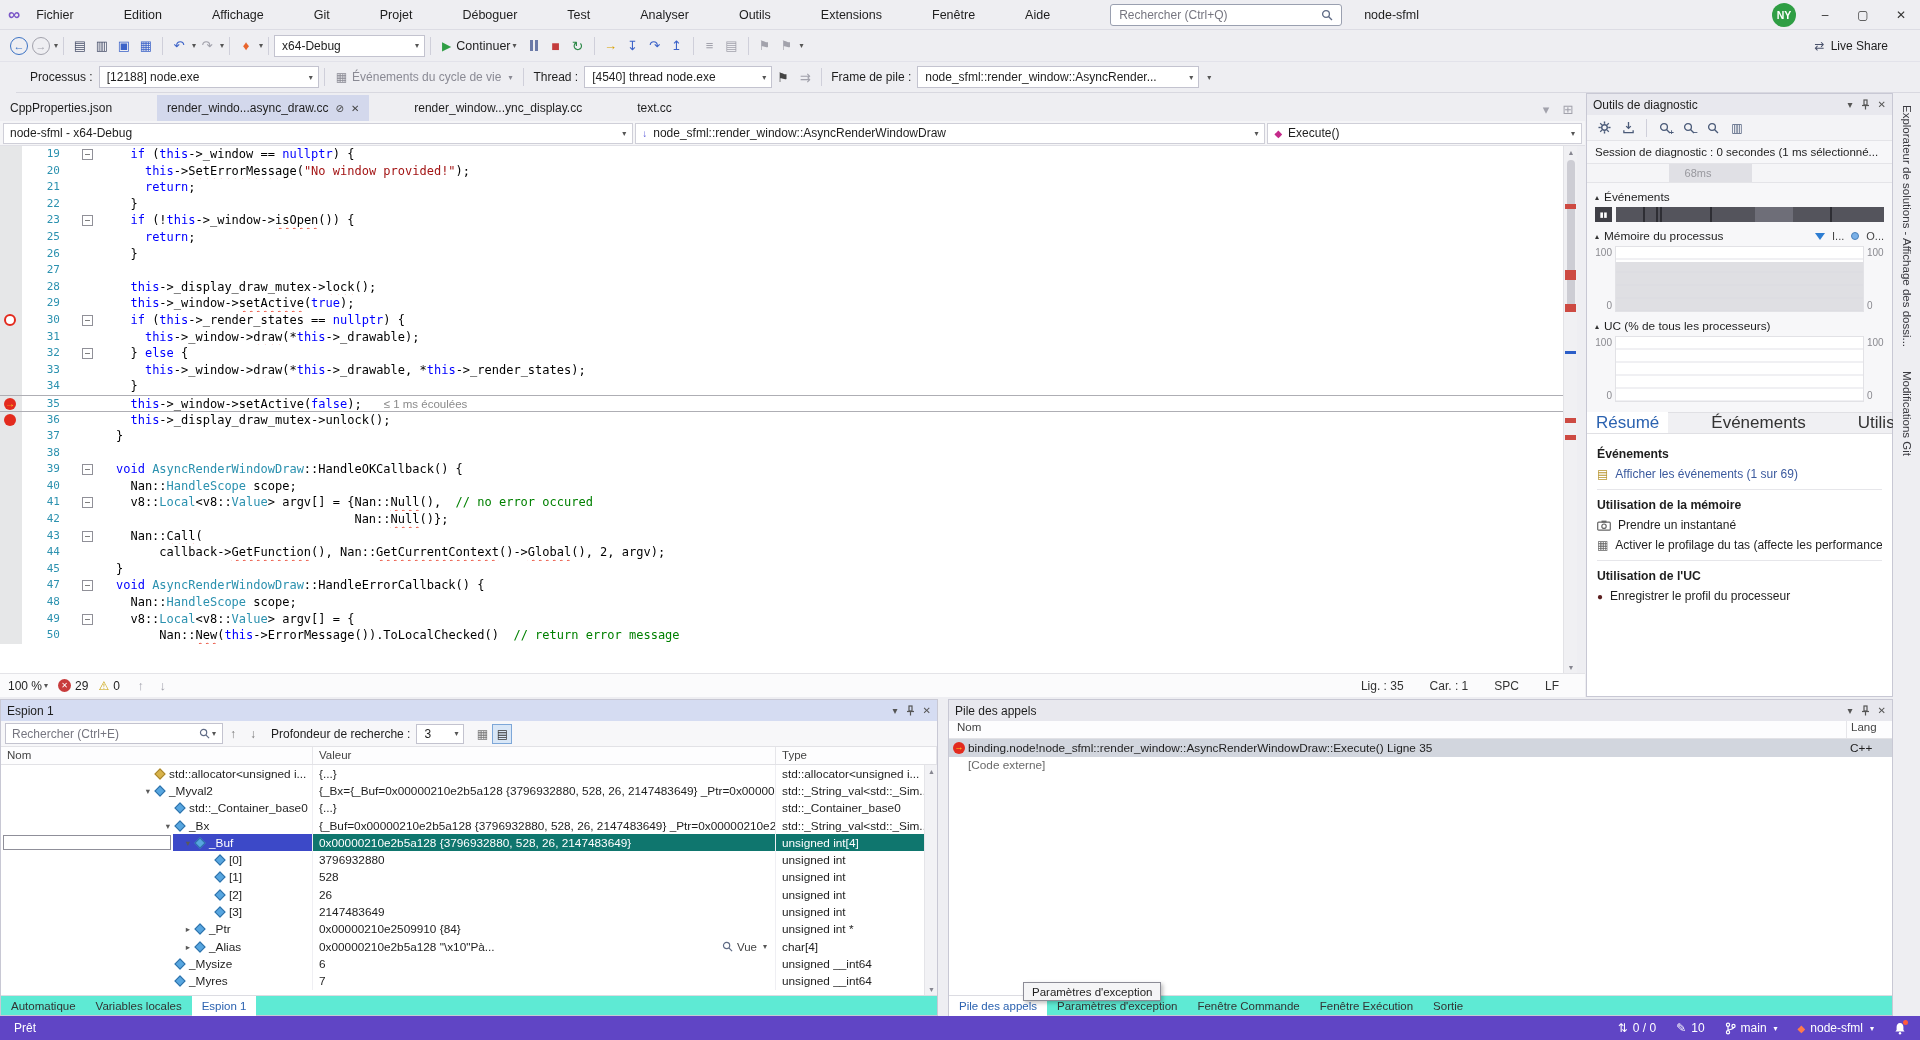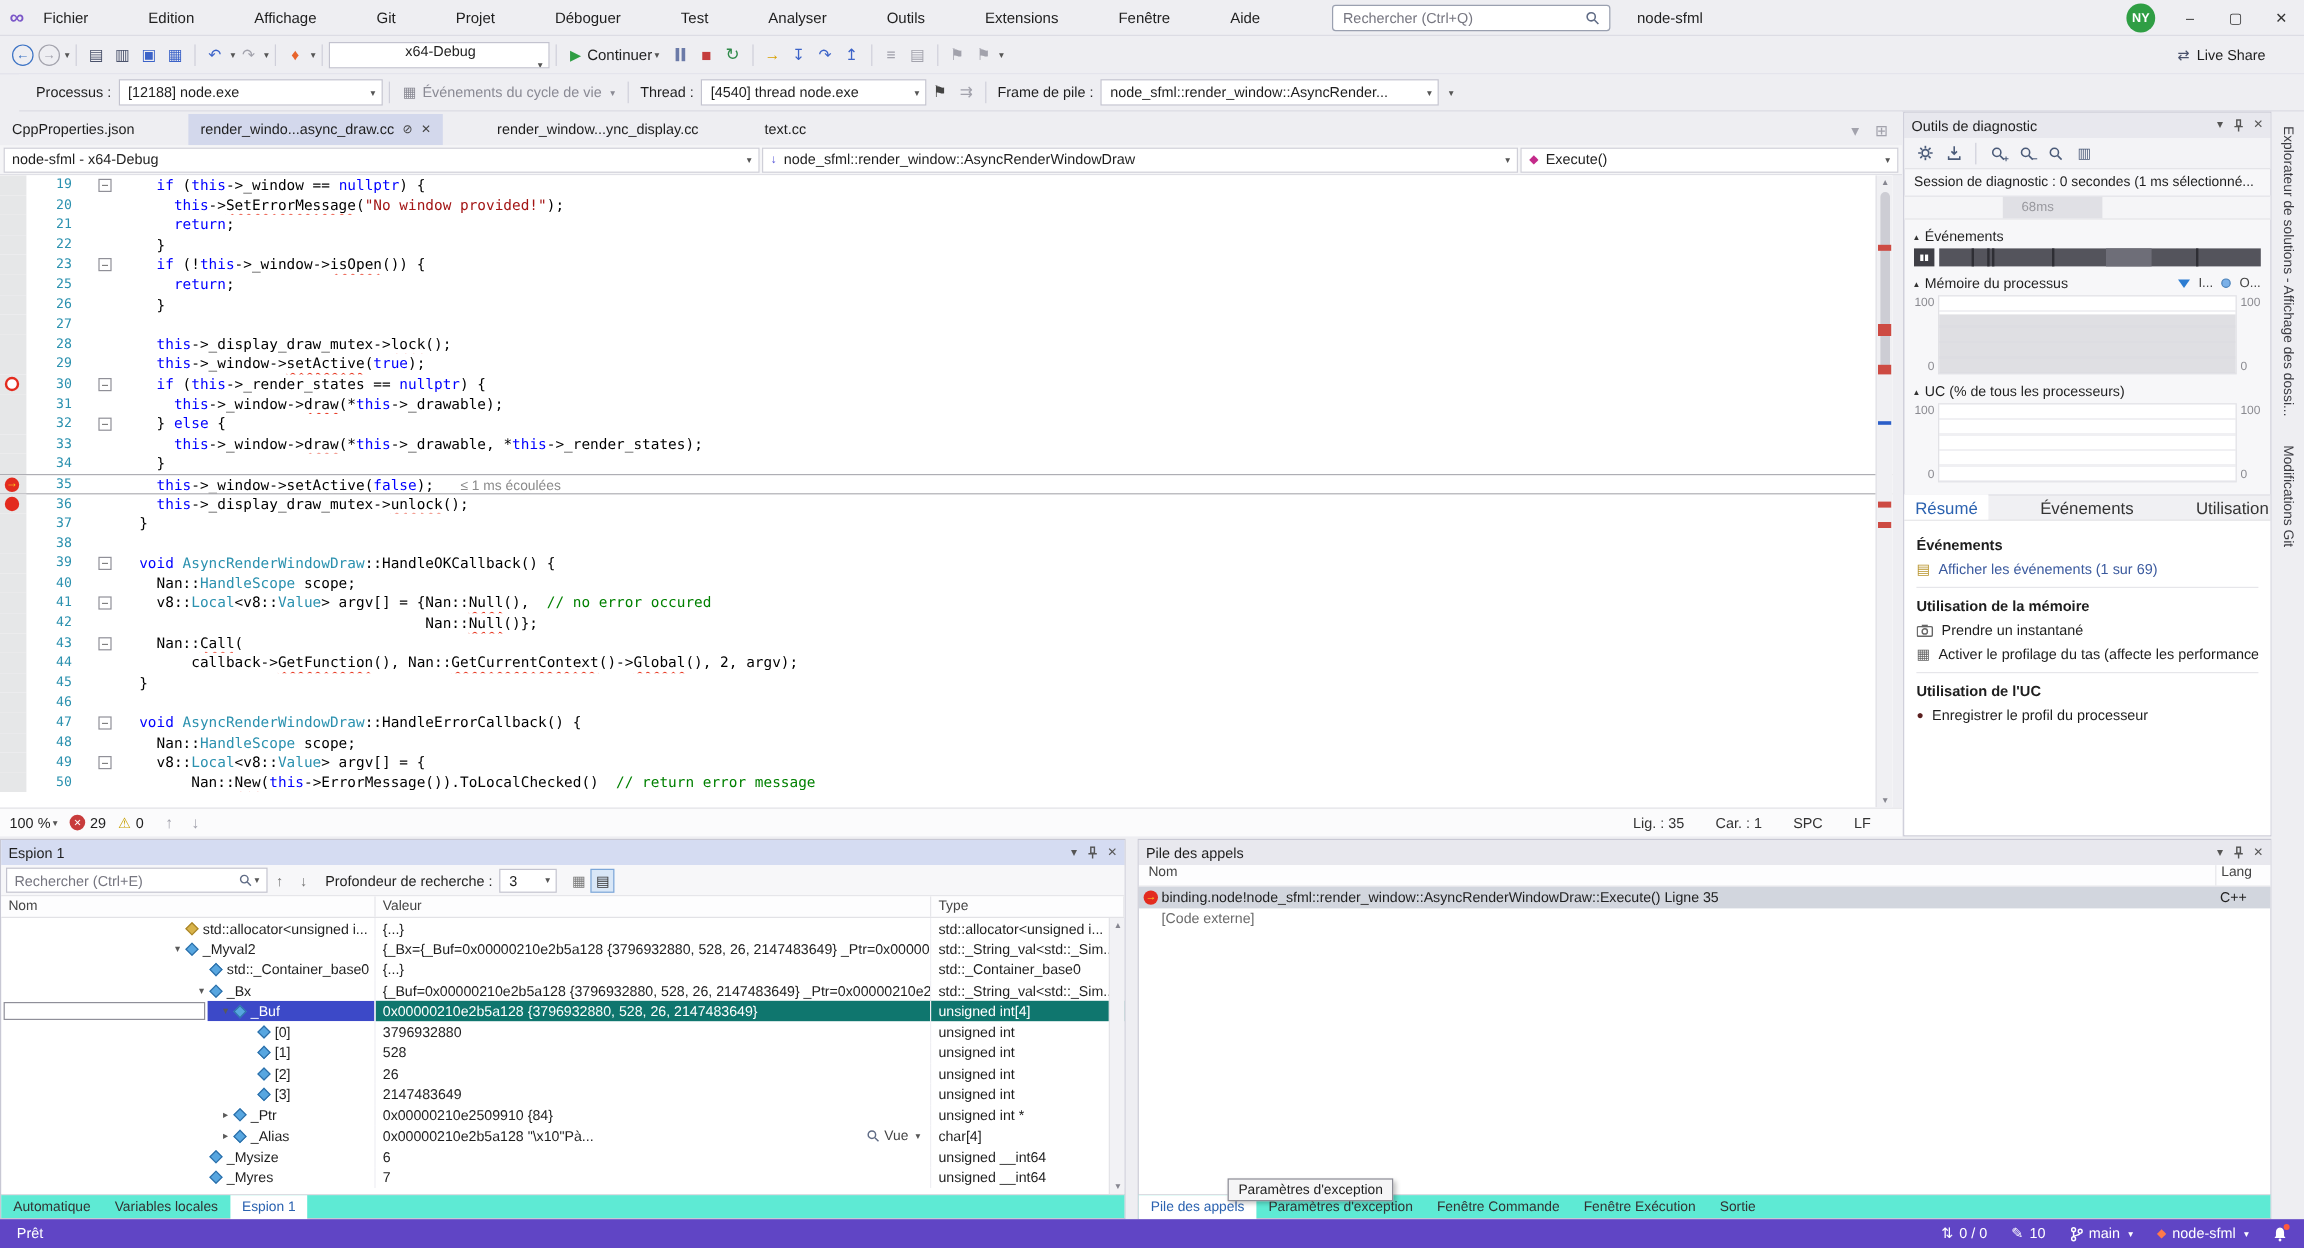--- a/index.html
+++ b/index.html
@@ -143,21 +143,21 @@
 .eventsrow{display:flex;align-items:center;gap:4px;padding:0 8px 4px;}
 .pausebtn{width:17px;height:15px;background:#3f3f46;color:#fff;display:flex;align-items:center;justify-content:center;font-size:7px;flex:none;}
 #eventsbar{flex:1;height:15px;background:#54545c;position:relative;}
 #eventsbar i{position:absolute;top:0;bottom:0;display:block;}
 .graphrow{display:flex;padding:0 4px 4px;}
 .gaxis{width:24px;display:flex;flex-direction:column;justify-content:space-between;font-size:10px;color:#8a8a90;padding:1px 3px;text-align:right;}
 .gaxis.r{text-align:left;}
 .graph{flex:1;position:relative;border:1px solid #e2e2e6;background:repeating-linear-gradient(180deg,#ffffff 0 11px,#f0f0f3 11px 13px);height:66px;}
 .memfill{position:absolute;left:0;right:0;top:24%;bottom:0;background:#d9d9de;opacity:.85;}
 #diag-tabs{height:22px;display:flex;align-items:flex-end;background:#f0f0f3;border-top:1px solid #e0e0e4;border-bottom:1px solid #e0e0e4;margin-top:6px;flex:none;}
-.diagtab{height:21px;display:flex;align-items:center;padding:0 9px;font-size:14px;color:#333;white-space:nowrap;}
+.diagtab{height:21px;display:flex;align-items:center;padding:0 9px;font-size:17px;color:#333;white-space:nowrap;}
 .diagtab.active{background:#fff;color:#2b62b0;}
 #diag-tabarrows{margin-left:auto;display:flex;gap:4px;padding-right:4px;color:#888;font-size:8px;}
 #diag-summary{flex:1;background:#fff;padding:6px 10px;overflow:hidden;}
 .dhead{font-weight:bold;font-size:12.2px;margin:7px 0 6px;}
 .dlink{display:flex;align-items:center;gap:7px;font-size:12px;color:#1e1e1e;margin:6px 0;white-space:nowrap;overflow:hidden;}
 .dlink.blue{color:#3b5a9e;}
 .ddiv{height:1px;background:#e6e6ea;margin:8px 0;}
 .recdot{color:#5a1f1f;font-size:10px;}
 
 #rstrip{left:1893px;top:93px;width:27px;height:923px;background:#eeeef2;position:absolute;display:flex;flex-direction:column;align-items:center;padding-top:12px;gap:24px;}
@@ -220,21 +220,21 @@
   <span class="tico" style="color:#3b62c8;">▦</span>
   <span class="sep"></span>
   <span class="tico" style="color:#3b62c8;">↶</span>
     <span class="dd">▾</span>
   <span class="tico gray">↷</span>
     <span class="dd">▾</span>
   <span class="sep"></span>
   <span class="tico" style="color:#e8642c;">♦</span>
     <span class="dd">▾</span>
   <span class="sep"></span>
-  <div class="combo" style="width:184px;flex-direction:column;">
+  <div class="combo" style="width:151px;">
     <span>x64-Debug</span>
     <span class="dd">▾</span>
   </div>
   <span class="sep"></span>
   <div id="btn-continue">
     <span class="playico">▶</span>
     <span class="lbl">Continuer</span>
     <span class="dd">▾</span>
   </div>
   <span class="tico">
@@ -354,21 +354,20 @@
       <div class="code-row"><div class="bpg"><span class="bpdot"></span></div><div class="lnum">36</div><div class="fold"></div><div class="code-text"><span class="tk-p">  </span><span class="tk-k">this</span><span class="tk-p">-&gt;_display_draw_mutex-&gt;</span><span class="tk-u">unlock</span><span class="tk-p">();</span></div></div>
       <div class="code-row"><div class="bpg"></div><div class="lnum">37</div><div class="fold"></div><div class="code-text"><span class="tk-p">}</span></div></div>
       <div class="code-row"><div class="bpg"></div><div class="lnum">38</div><div class="fold"></div><div class="code-text"></div></div>
       <div class="code-row"><div class="bpg"></div><div class="lnum">39</div><div class="fold"><span class="foldbox">–</span></div><div class="code-text"><span class="tk-k">void</span><span class="tk-p"> </span><span class="tk-t">AsyncRenderWindowDraw</span><span class="tk-p">::HandleOKCallback() {</span></div></div>
       <div class="code-row"><div class="bpg"></div><div class="lnum">40</div><div class="fold"></div><div class="code-text"><span class="tk-p">  Nan::</span><span class="tk-t">HandleScope</span><span class="tk-p"> scope;</span></div></div>
       <div class="code-row"><div class="bpg"></div><div class="lnum">41</div><div class="fold"><span class="foldbox">–</span></div><div class="code-text"><span class="tk-p">  v8::</span><span class="tk-t">Local</span><span class="tk-p">&lt;v8::</span><span class="tk-t">Value</span><span class="tk-p">&gt; argv[] = {Nan::</span><span class="tk-u">Null</span><span class="tk-p">(),  </span><span class="tk-c">// no error occured</span></div></div>
       <div class="code-row"><div class="bpg"></div><div class="lnum">42</div><div class="fold"></div><div class="code-text"><span class="tk-p">                                 Nan::</span><span class="tk-u">Null</span><span class="tk-p">()};</span></div></div>
       <div class="code-row"><div class="bpg"></div><div class="lnum">43</div><div class="fold"><span class="foldbox">–</span></div><div class="code-text"><span class="tk-p">  Nan::</span><span class="tk-u">Call</span><span class="tk-p">(</span></div></div>
       <div class="code-row"><div class="bpg"></div><div class="lnum">44</div><div class="fold"></div><div class="code-text"><span class="tk-p">      callback-&gt;</span><span class="tk-u">GetFunction</span><span class="tk-p">(), Nan::</span><span class="tk-u">GetCurrentContext</span><span class="tk-p">()-&gt;</span><span class="tk-u">Global</span><span class="tk-p">(), 2, argv);</span></div></div>
       <div class="code-row"><div class="bpg"></div><div class="lnum">45</div><div class="fold"></div><div class="code-text"><span class="tk-p">}</span></div></div>
-      <div class="code-row"><div class="bpg"></div><div class="lnum">46</div><div class="fold"></div><div class="code-text"></div></div>
       <div class="code-row"><div class="bpg"></div><div class="lnum">47</div><div class="fold"><span class="foldbox">–</span></div><div class="code-text"><span class="tk-k">void</span><span class="tk-p"> </span><span class="tk-t">AsyncRenderWindowDraw</span><span class="tk-p">::HandleErrorCallback() {</span></div></div>
       <div class="code-row"><div class="bpg"></div><div class="lnum">48</div><div class="fold"></div><div class="code-text"><span class="tk-p">  Nan::</span><span class="tk-t">HandleScope</span><span class="tk-p"> scope;</span></div></div>
       <div class="code-row"><div class="bpg"></div><div class="lnum">49</div><div class="fold"><span class="foldbox">–</span></div><div class="code-text"><span class="tk-p">  v8::</span><span class="tk-t">Local</span><span class="tk-p">&lt;v8::</span><span class="tk-t">Value</span><span class="tk-p">&gt; argv[] = {</span></div></div>
       <div class="code-row"><div class="bpg"></div><div class="lnum">50</div><div class="fold"></div><div class="code-text"><span class="tk-p">      Nan::</span><span class="tk-u">New</span><span class="tk-p">(</span><span class="tk-k">this</span><span class="tk-p">-&gt;ErrorMessage()).ToLocalChecked()  </span><span class="tk-c">// return error message</span></div></div>
     </div>
   <div id="vscroll">
     <div class="sb-arrow">▲</div>
     <div class="sb-thumb"></div>
     <div class="sb-mark" style="top:58px;height:5px;"></div>
     <div class="sb-mark" style="top:124px;height:10px;"></div>

